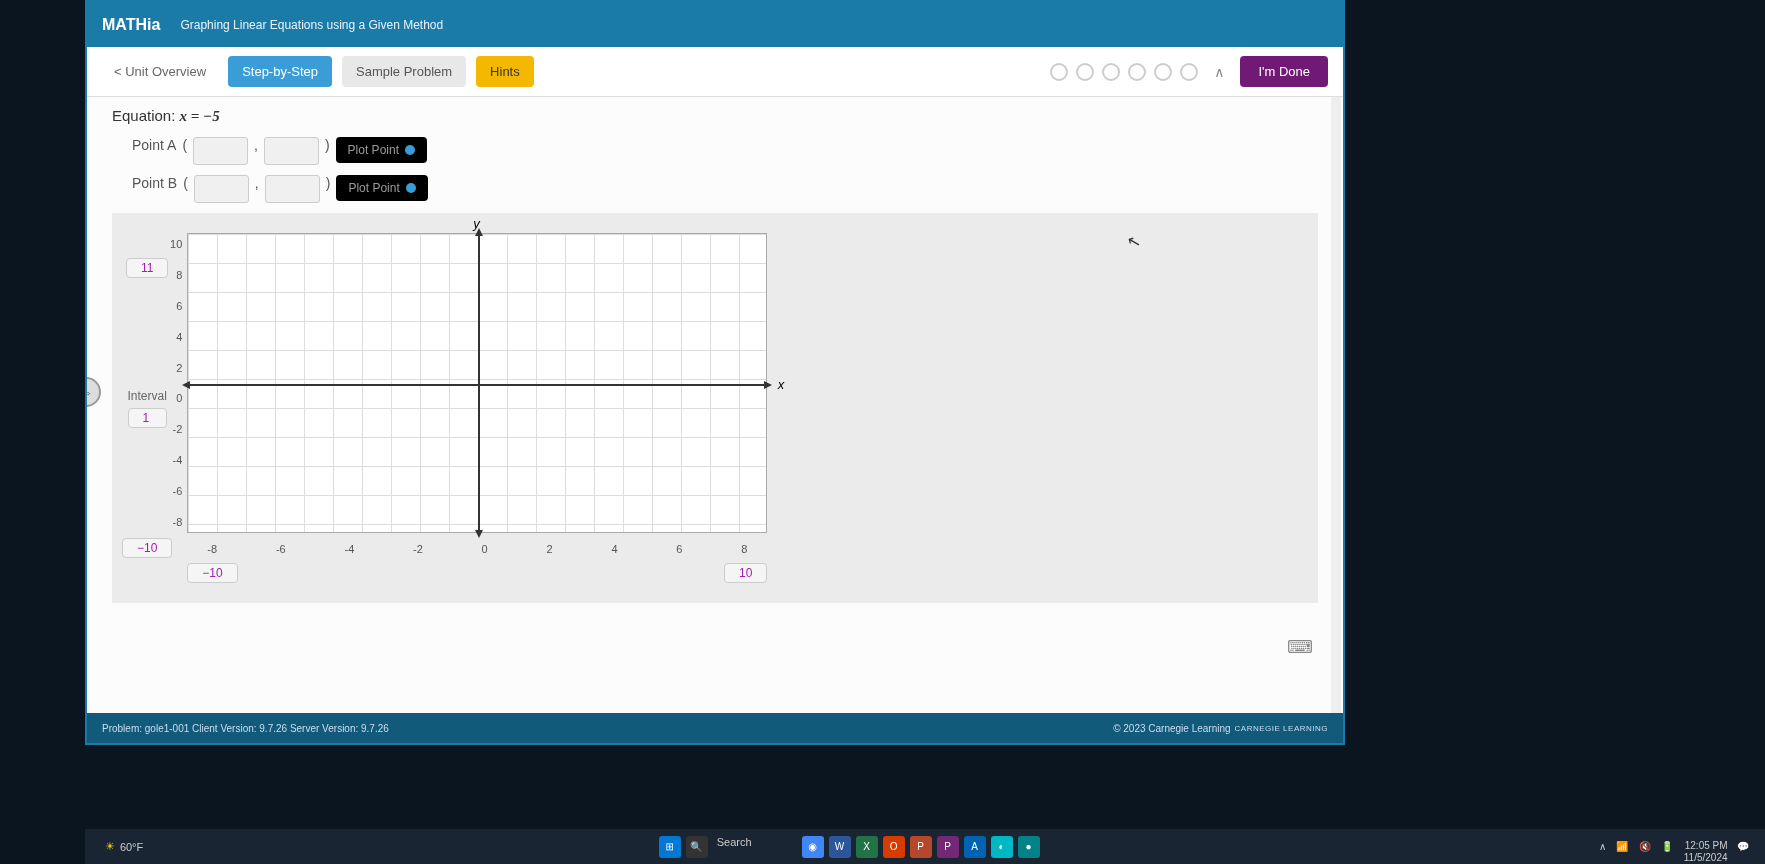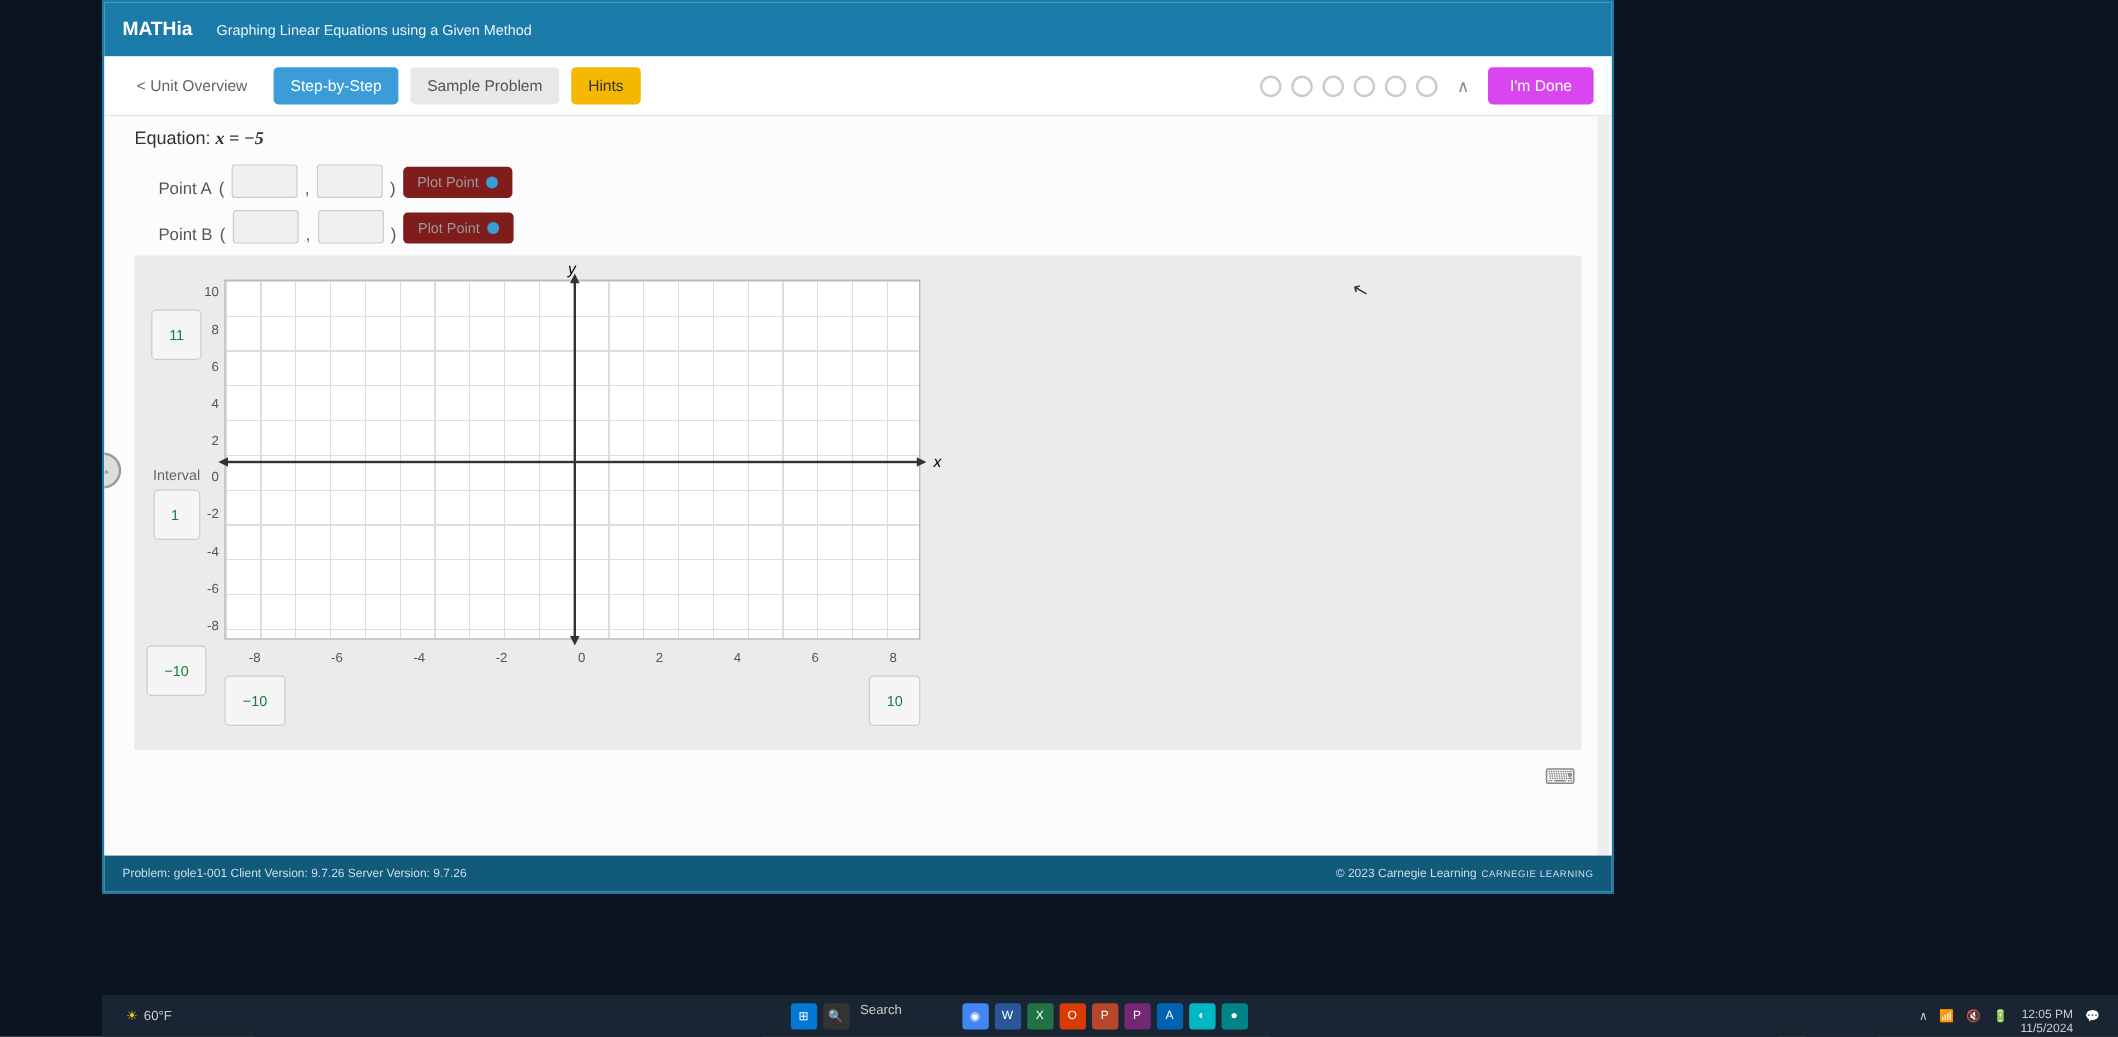--- a/index.html
+++ b/index.html
@@ -80,21 +80,21 @@
 .btn {
   padding: 8px 14px;
   border-radius: 4px;
   font-size: 13px;
   border: none;
   cursor: pointer;
 }
 .btn-blue { background: #3a9dd8; color: #fff; }
 .btn-gray { background: #e8e8e8; color: #555; }
 .btn-yellow { background: #f5b800; color: #333; }
-.btn-green { background: #d946ef; color: #fff; padding: 8px 18px; }
+.btn-green { background: #701a75; color: #fff; padding: 8px 18px; }
 .nav-right {
   margin-left: auto;
   display: flex;
   align-items: center;
   gap: 8px;
 }
 .progress-circle {
   width: 18px;
   height: 18px;
   border: 2px solid #ccc;
@@ -136,37 +136,37 @@
   margin-bottom: 12px;
 }
 .method-line {
   font-size: 14px;
   color: #555;
   margin-bottom: 15px;
   padding-left: 20px;
 }
 .point-row {
   display: flex;
-  align-items: flex-end;
+  align-items: flex-start;
   gap: 6px;
   margin-bottom: 10px;
   padding-left: 20px;
   font-size: 14px;
   color: #555;
 }
 .point-input {
   width: 55px;
   height: 28px;
   border: 1px solid #ccc;
   border-radius: 3px;
   background: #f0f0f0;
   padding: 0 5px;
 }
 .plot-btn {
-  background: #7f1d1d;
+  background: #000000;
   color: #999;
   padding: 6px 12px;
   border-radius: 4px;
   font-size: 12px;
   border: none;
   display: flex;
   align-items: center;
   gap: 6px;
 }
 .plot-dot {
@@ -186,23 +186,23 @@
   display: flex;
   flex-direction: column;
   justify-content: space-between;
   align-items: center;
   padding: 25px 0;
 }
 .ctrl-box {
   background: #f5f5f5;
   border: 1px solid #ccc;
   border-radius: 4px;
-  padding: 13px 14px;
+  padding: 2px 14px;
   font-size: 12px;
-  color: #15803d;
+  color: #a21caf;
 }
 .interval-label {
   font-size: 12px;
   color: #666;
   margin-bottom: 5px;
 }
 .graph-wrap {
   flex: 1;
   position: relative;
 }

